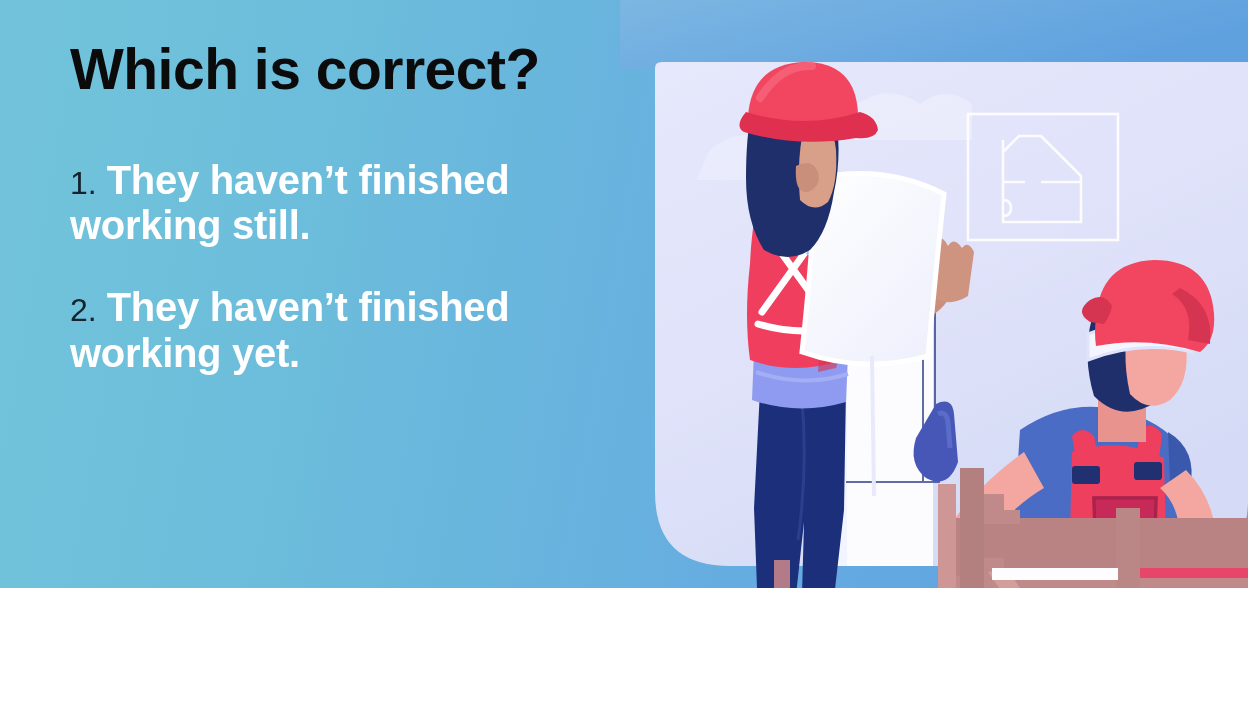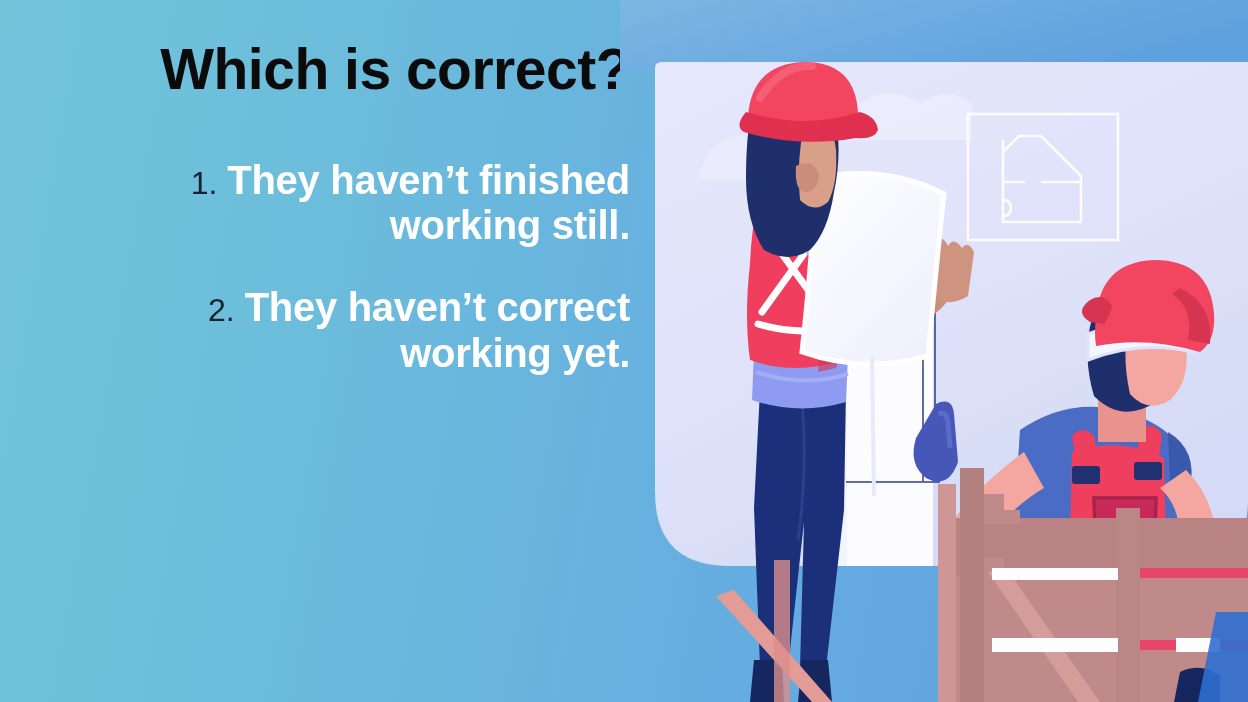--- a/index.html
+++ b/index.html
@@ -4,30 +4,29 @@
 <title>Which is correct?</title>
 <style>
   html, body {
     margin: 0;
     padding: 0;
     background: #ffffff;
   }
   #slide {
     position: relative;
     width: 1248px;
-    height: 702px;
+    height: 588px;
     overflow: hidden;
     font-family: "Liberation Sans", sans-serif;
     background: linear-gradient(100deg,
         #72c3da 0%,
         #6dbedb 22%,
         #68b4de 46%,
         #64a9e1 70%,
         #5f9fe2 100%);
-    text-align: right;
   }
 
   
   .text-col {
     position: absolute;
     left: 70px;
     top: 40px;
     width: 560px;
   }
   .slide-title {
@@ -76,21 +75,21 @@
 
   <div class="text-col">
 
     <h1 class="slide-title">Which is correct?</h1>
 
     <div class="option">
       <span class="opt-num">1.</span><span class="opt-text">They haven’t finished working still.</span>
     </div>
 
     <div class="option">
-      <span class="opt-num">2.</span><span class="opt-text">They haven’t correct working yet.</span>
+      <span class="opt-num">2.</span><span class="opt-text">They haven’t finished working yet.</span>
     </div>
 
   </div>
 
   <div class="illus">
     <svg width="628" height="702" viewBox="0 0 628 702" xmlns="http://www.w3.org/2000/svg">
       <defs>
         <linearGradient id="panelGrad" x1="0" y1="0" x2="0.55" y2="1">
           <stop offset="0%" stop-color="#e6e8fc"></stop>
           <stop offset="55%" stop-color="#dfe2f9"></stop>

